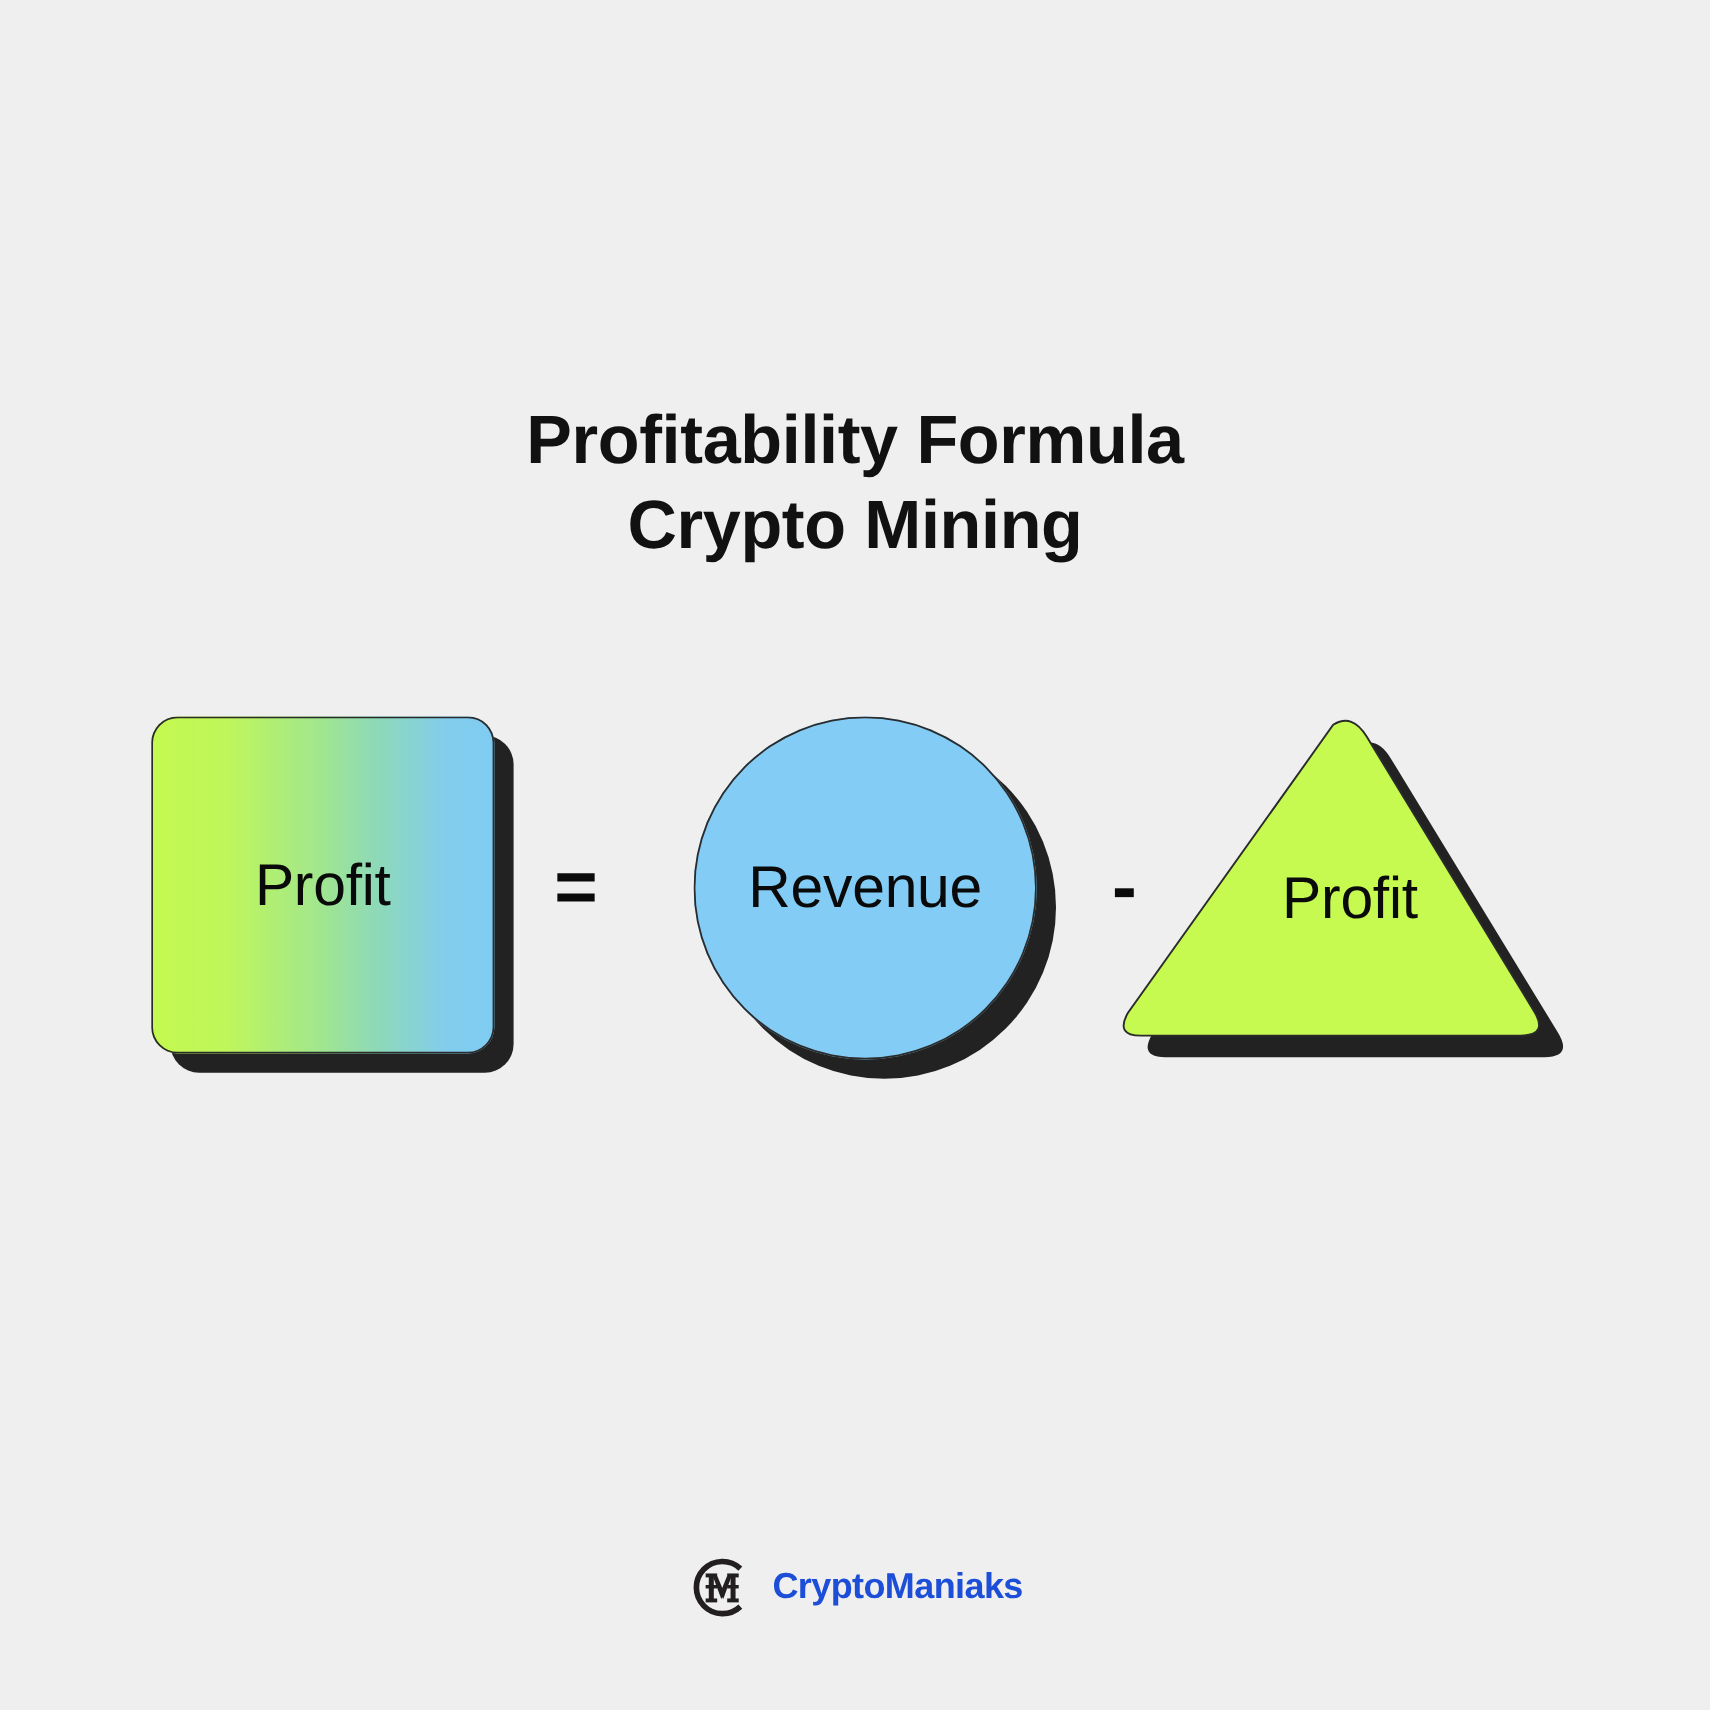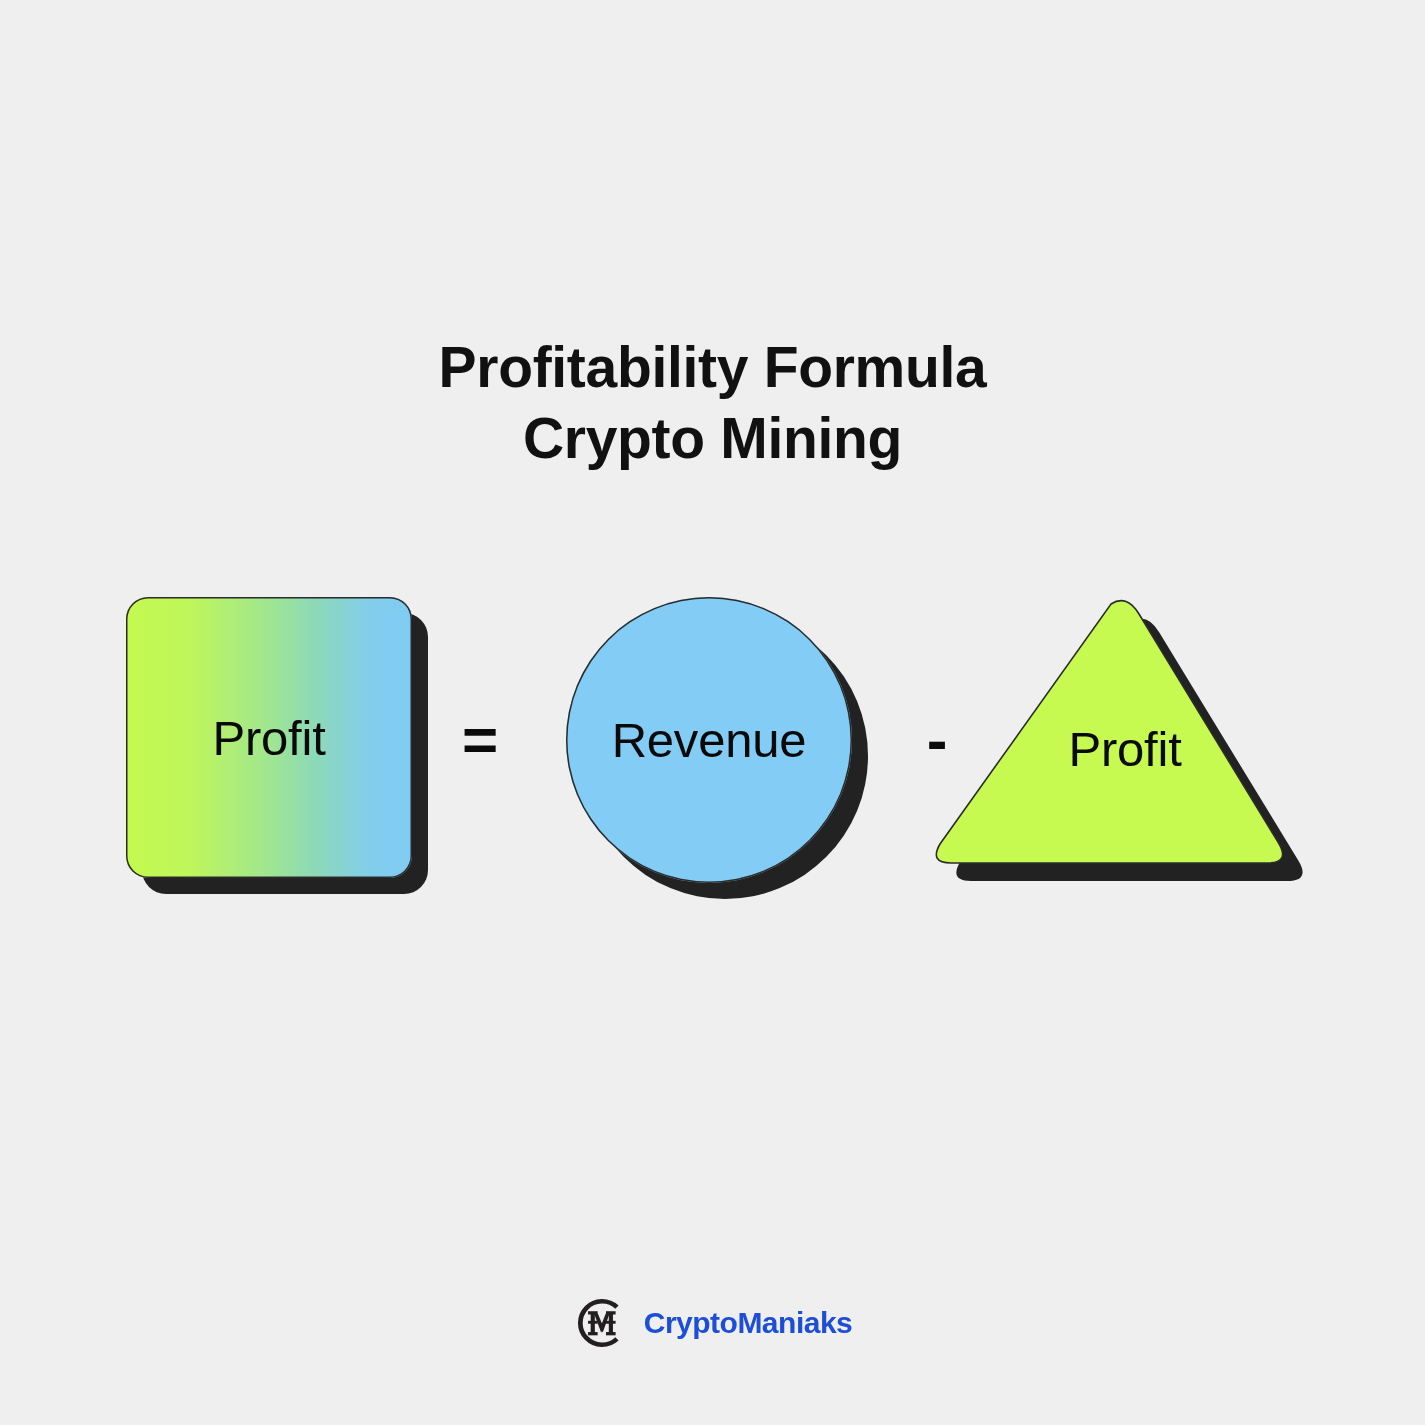--- a/index.html
+++ b/index.html
@@ -97,21 +97,21 @@
     font-weight: bold;
     display: flex;
     align-items: center;
     justify-content: center;
     line-height: 1;
   }
 
   
   #circle-shape {
     position: absolute;
-    left: 566px;
+    left: 578px;
     top: 37px;
     width: 286px;
     height: 286px;
     text-align: center;
   }
   #circle-shadow {
     position: absolute;
     left: 16px;
     top: 16px;
     width: 286px;

